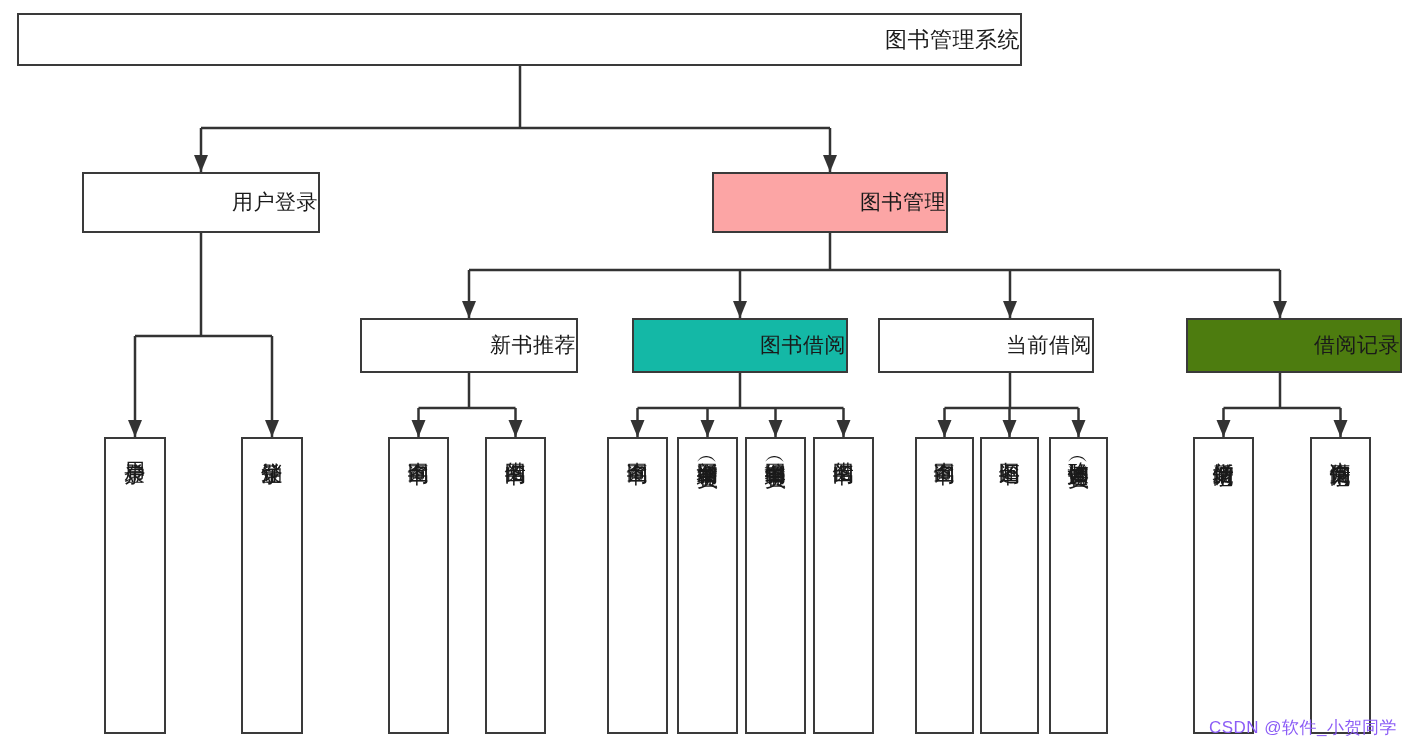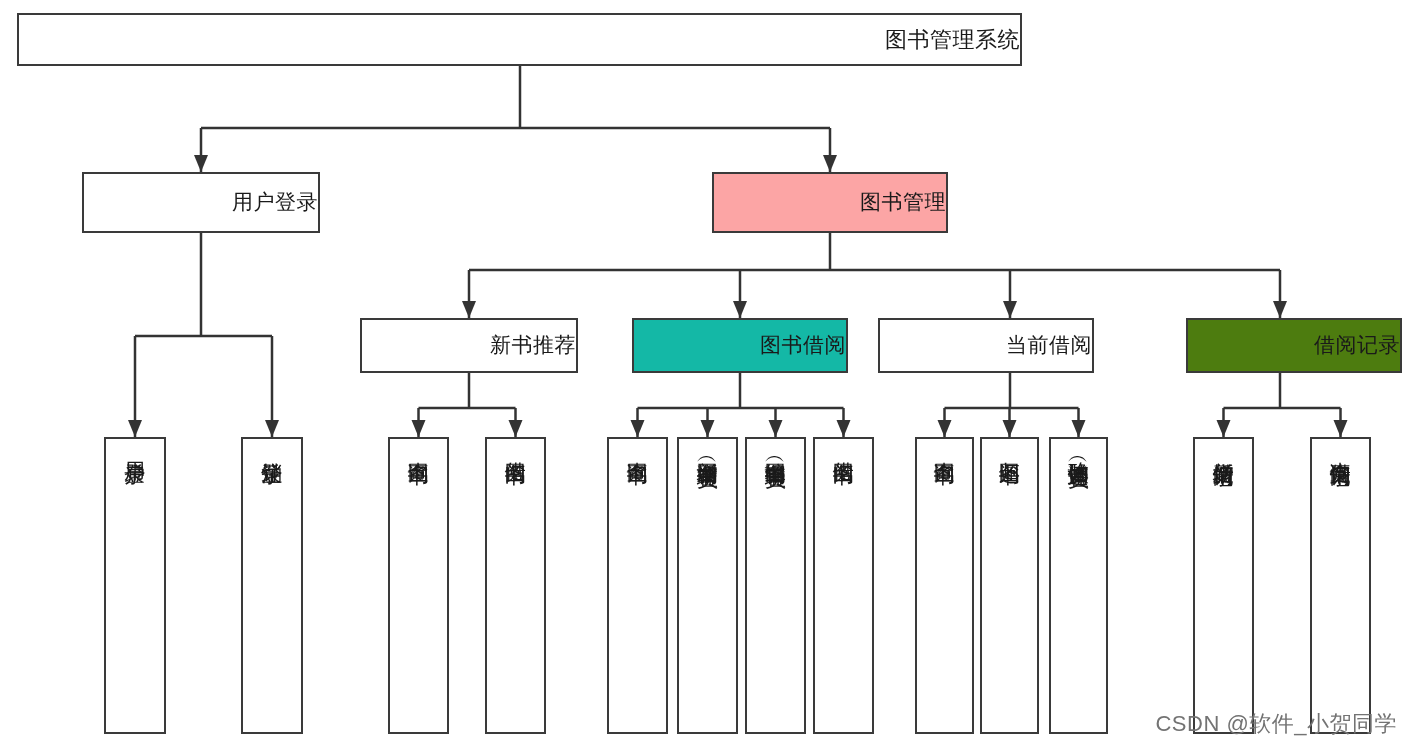--- a/index.html
+++ b/index.html
@@ -56,22 +56,22 @@
     text-orientation: upright;
     font-size: 21px;
     line-height: 1.22;
     letter-spacing: 1px;
     margin: 0 auto;
   }
   #watermark {
     position: absolute;
     right: 8px;
     bottom: 8px;
-    font-size: 22px;
-    color: #737373;
+    font-size: 17px;
+    color: #8b5cf6;
     white-space: nowrap;
     letter-spacing: 0.5px;
     text-align: center;
   }
 </style>
 </head>
 <body>
 
 <div id="canvas">
   <svg id="wires" viewBox="0 0 1405 747" xmlns="http://www.w3.org/2000/svg">

